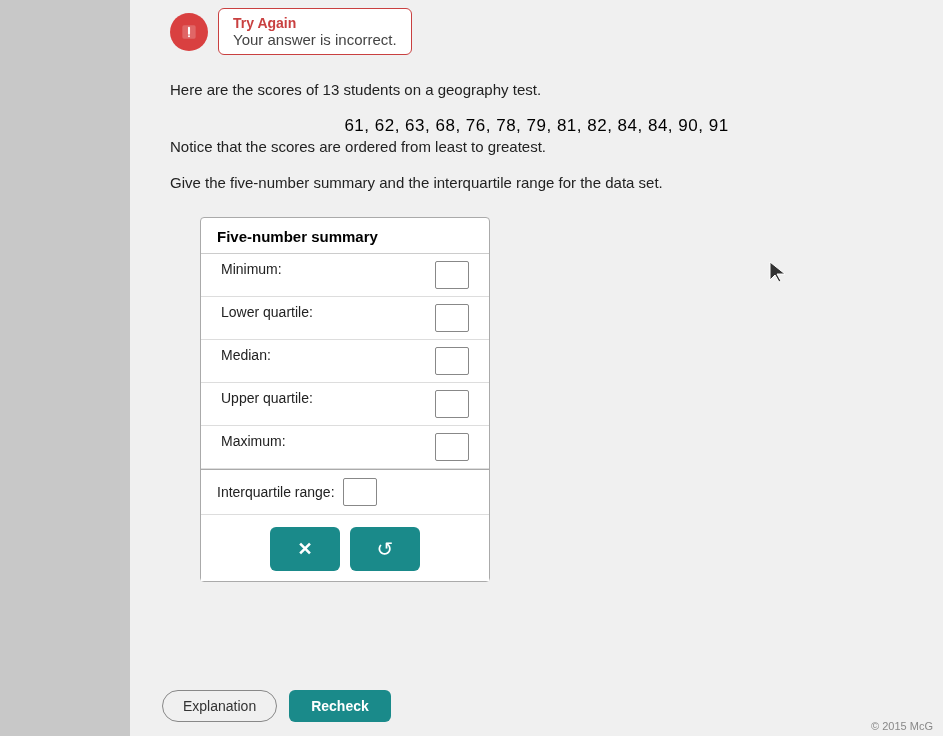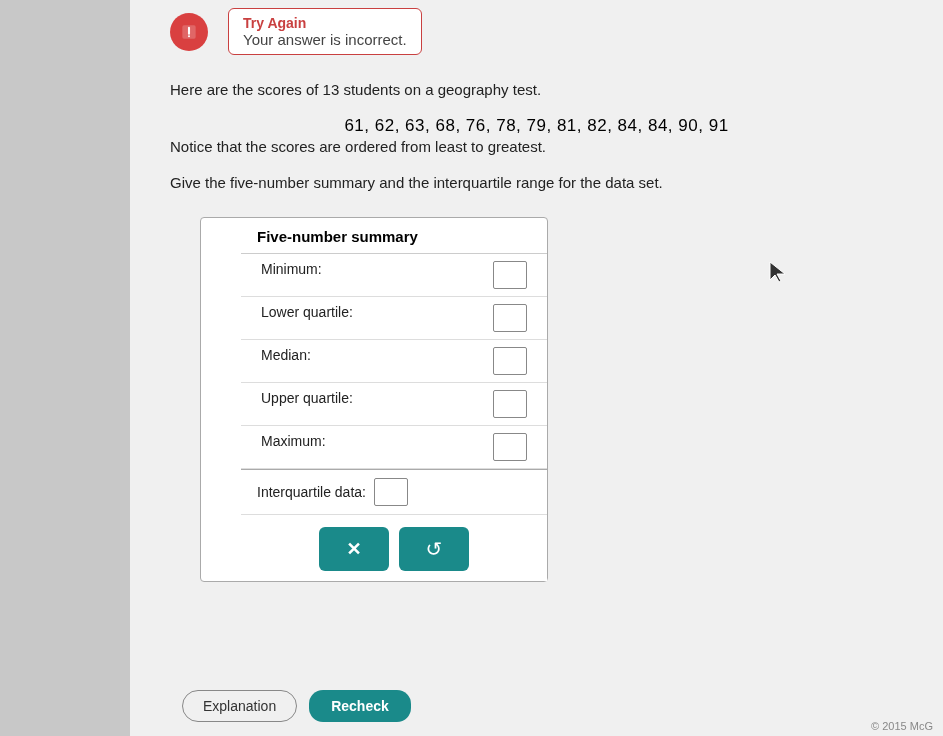--- a/index.html
+++ b/index.html
@@ -25,21 +25,21 @@
       height: 100%;
       padding: 0 40px 20px 40px;
       display: flex;
       flex-direction: column;
       position: relative;
     }
 
     .try-again-banner {
       display: flex;
       align-items: center;
-      gap: 20px;
+      gap: 10px;
       margin-bottom: 24px;
       padding-top: 8px;
     }
 
     .try-again-icon {
       width: 38px;
       height: 38px;
       border-radius: 50%;
       background: #d94040;
       display: flex;
@@ -87,25 +87,24 @@
       color: #000000;
       text-align: center;
       margin-bottom: 0;
       font-family: Arial, sans-serif;
       letter-spacing: 0.5px;
     }
 
     .summary-box {
       border: 1.5px solid #aaa;
       border-radius: 4px;
-      width: 348px;
+      width: 290px;
       background: #fff;
       margin-left: 30px;
       margin-top: 8px;
-      padding-left: 40px;
     }
 
     .summary-title {
       font-weight: bold;
       font-size: 15px;
       padding: 10px 16px 8px 16px;
       font-family: Arial, sans-serif;
       border-bottom: 1px solid #ccc;
     }
 
@@ -182,41 +181,41 @@
       display: flex;
       align-items: center;
       justify-content: center;
     }
 
     .bottom-bar {
       position: absolute;
       bottom: 0;
       left: 0;
       right: 0;
-      padding: 14px 52px;
+      padding: 14px 32px;
       display: flex;
       align-items: center;
       gap: 12px;
       background: #f0f0f0;
     }
 
     .btn-explanation {
       border: 1.5px solid #888;
       border-radius: 20px;
       padding: 7px 20px;
       background: transparent;
       font-size: 14px;
       font-family: Arial, sans-serif;
       color: #333;
       cursor: pointer;
     }
 
     .btn-recheck {
       border: none;
-      border-radius: 14px;
+      border-radius: 6px;
       padding: 8px 22px;
       background: #1a8a8a;
       font-size: 14px;
       font-family: Arial, sans-serif;
       color: white;
       font-weight: bold;
       cursor: pointer;
     }
 
     .copyright {
@@ -287,21 +286,21 @@
       <span>Upper quartile:</span>
       <input class="summary-input" type="text" value="" style="">
     </div>
 
     <div class="summary-row">
       <span>Maximum:</span>
       <input class="summary-input" type="text" value="" style="">
     </div>
 
     <div class="iqr-row">
-      <span>Interquartile data:</span>
+      <span>Interquartile range:</span>
       <input class="summary-input" type="text" value="" style="">
     </div>
 
     <div class="action-buttons">
       <button class="btn-x">✕</button>
       <button class="btn-reset">↺</button>
     </div>
   </div>
 
   <div class="cursor-arrow">

